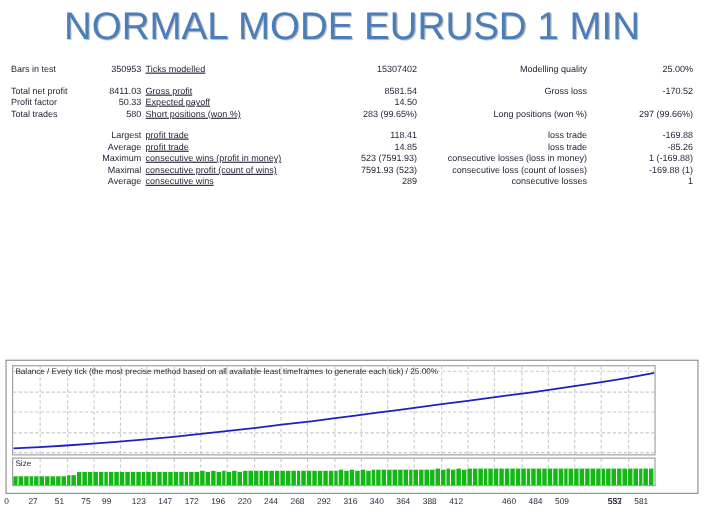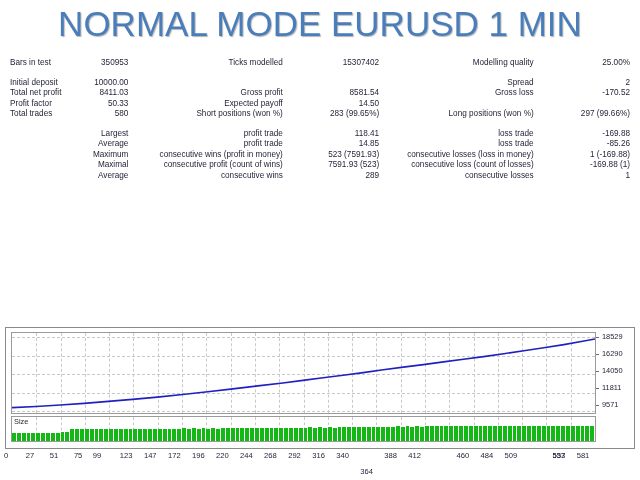--- a/index.html
+++ b/index.html
@@ -45,21 +45,21 @@
     line-height: 10.5px;
     color: #1f1f35;
   }
   #stats td {
     padding: 0 2px;
     vertical-align: top;
     white-space: normal;
   }
   .c-label-l  { width: 52px;  text-align: left; margin-top: 12px;  }
   .c-val-l    { width: 62px;  text-align: right; }
-  .c-label-m  { width: 150px; text-align: right;  }
+  .c-label-m  { width: 150px; text-align: left; text-decoration: underline;  }
   .c-val-m    { width: 92px;  text-align: right; }
   .c-label-r  { width: 150px; text-align: right;  }
   .c-val-r    { width: 92px;  text-align: right; }
   .rowpad td  { height: 9px; font-size: 1px; line-height: 1px; }
 
   
   #charts {
     position: absolute;
     left: 5px;
     top: 327px;
@@ -194,28 +194,20 @@
       </tr>
       <tr class="rowpad">
         <td></td>
         <td></td>
         <td></td>
         <td></td>
         <td></td>
         <td></td>
       </tr>
       <tr>
-        <td class="c-label-l">Initial deposit</td>
-        <td class="c-val-l">10000.00</td>
-        <td class="c-label-m"></td>
-        <td class="c-val-m"></td>
-        <td class="c-label-r">Spread</td>
-        <td class="c-val-r">2</td>
-      </tr>
-      <tr>
         <td class="c-label-l">Total net profit</td>
         <td class="c-val-l">8411.03</td>
         <td class="c-label-m">Gross profit</td>
         <td class="c-val-m">8581.54</td>
         <td class="c-label-r">Gross loss</td>
         <td class="c-val-r">-170.52</td>
       </tr>
       <tr>
         <td class="c-label-l">Profit factor</td>
         <td class="c-val-l">50.33</td>
@@ -279,20 +271,21 @@
         <td class="c-val-m">289</td>
         <td class="c-label-r">consecutive losses</td>
         <td class="c-val-r">1</td>
       </tr>
     </tbody>
 </table>
 
 <div id="charts">
 
   <div id="balance-panel">
+    <div id="balance-caption">Balance / Every tick (the most precise method based on all available least timeframes to generate each tick) / 25.00%</div>
     <div id="balance-grid">
         <div class="vgrid" style="left: 4.16667%;"></div>
         <div class="vgrid" style="left: 8.33333%;"></div>
         <div class="vgrid" style="left: 12.5%;"></div>
         <div class="vgrid" style="left: 16.6667%;"></div>
         <div class="vgrid" style="left: 20.8333%;"></div>
         <div class="vgrid" style="left: 25%;"></div>
         <div class="vgrid" style="left: 29.1667%;"></div>
         <div class="vgrid" style="left: 33.3333%;"></div>
         <div class="vgrid" style="left: 37.5%;"></div>
@@ -315,32 +308,20 @@
         <div class="hgrid" style="top: 28.25%;"></div>
         <div class="hgrid" style="top: 51.5%;"></div>
         <div class="hgrid" style="top: 74.75%;"></div>
         <div class="hgrid" style="top: 98%;"></div>
       </div>
     <svg id="balance-svg" viewBox="0 0 583 80" preserveAspectRatio="none">
       <polyline id="balance-line" fill="none" stroke="#2020c0" stroke-width="1.6" vector-effect="non-scaling-stroke" points="0.0,74.6 24.1,73.5 48.2,72.0 72.2,70.4 96.3,68.4 120.4,66.4 145.5,64.1 170.6,61.5 195.7,58.8 220.8,55.9 245.8,52.9 270.9,50.0 291.0,47.4 311.1,44.8 331.1,42.2 351.2,39.6 371.3,36.8 391.3,34.1 411.4,31.6 431.5,28.9 451.5,26.2 471.6,23.6 491.7,20.7 511.8,17.8 531.8,14.8 551.9,11.6 572.0,8.0 583.0,6.0"></polyline>
     </svg>
   </div>
 
-  <div id="yaxis">
-      <div class="ytick" style="top: 5px;"></div>
-      <div class="ylabel" style="top: 1px;">18529</div>
-      <div class="ytick" style="top: 22px;"></div>
-      <div class="ylabel" style="top: 18px;">16290</div>
-      <div class="ytick" style="top: 39px;"></div>
-      <div class="ylabel" style="top: 35px;">14050</div>
-      <div class="ytick" style="top: 56px;"></div>
-      <div class="ylabel" style="top: 52px;">11811</div>
-      <div class="ytick" style="top: 73px;"></div>
-      <div class="ylabel" style="top: 69px;">9571</div>
-    </div>
 
   <div id="size-panel">
     <div id="size-caption">Size</div>
     <div id="size-grid">
         <div class="vgrid" style="left: 4.16667%;"></div>
         <div class="vgrid" style="left: 8.33333%;"></div>
         <div class="vgrid" style="left: 12.5%;"></div>
         <div class="vgrid" style="left: 16.6667%;"></div>
         <div class="vgrid" style="left: 20.8333%;"></div>
         <div class="vgrid" style="left: 25%;"></div>
@@ -497,21 +478,21 @@
     <div class="xlabel" style="left: 121.208px;">123</div>
     <div class="xlabel" style="left: 145.25px;">147</div>
     <div class="xlabel" style="left: 169.292px;">172</div>
     <div class="xlabel" style="left: 193.333px;">196</div>
     <div class="xlabel" style="left: 217.375px;">220</div>
     <div class="xlabel" style="left: 241.417px;">244</div>
     <div class="xlabel" style="left: 265.458px;">268</div>
     <div class="xlabel" style="left: 289.5px;">292</div>
     <div class="xlabel" style="left: 313.542px;">316</div>
     <div class="xlabel" style="left: 337.583px;">340</div>
-    <div class="xlabel" style="left: 361.625px; margin-top: 16px;">364</div>
+    <div class="xlabel" style="left: 361.625px;">364</div>
     <div class="xlabel" style="left: 385.667px;">388</div>
     <div class="xlabel" style="left: 409.708px;">412</div>
     <div class="xlabel" style="left: 433.75px; margin-top: 32px;">436</div>
     <div class="xlabel" style="left: 457.792px;">460</div>
     <div class="xlabel" style="left: 481.833px;">484</div>
     <div class="xlabel" style="left: 505.875px;">509</div>
     <div class="xlabel" style="left: 529.917px; margin-left: 24px;">533</div>
     <div class="xlabel" style="left: 553.958px;">557</div>
     <div class="xlabel" style="left: 578px;">581</div>
   </div>

